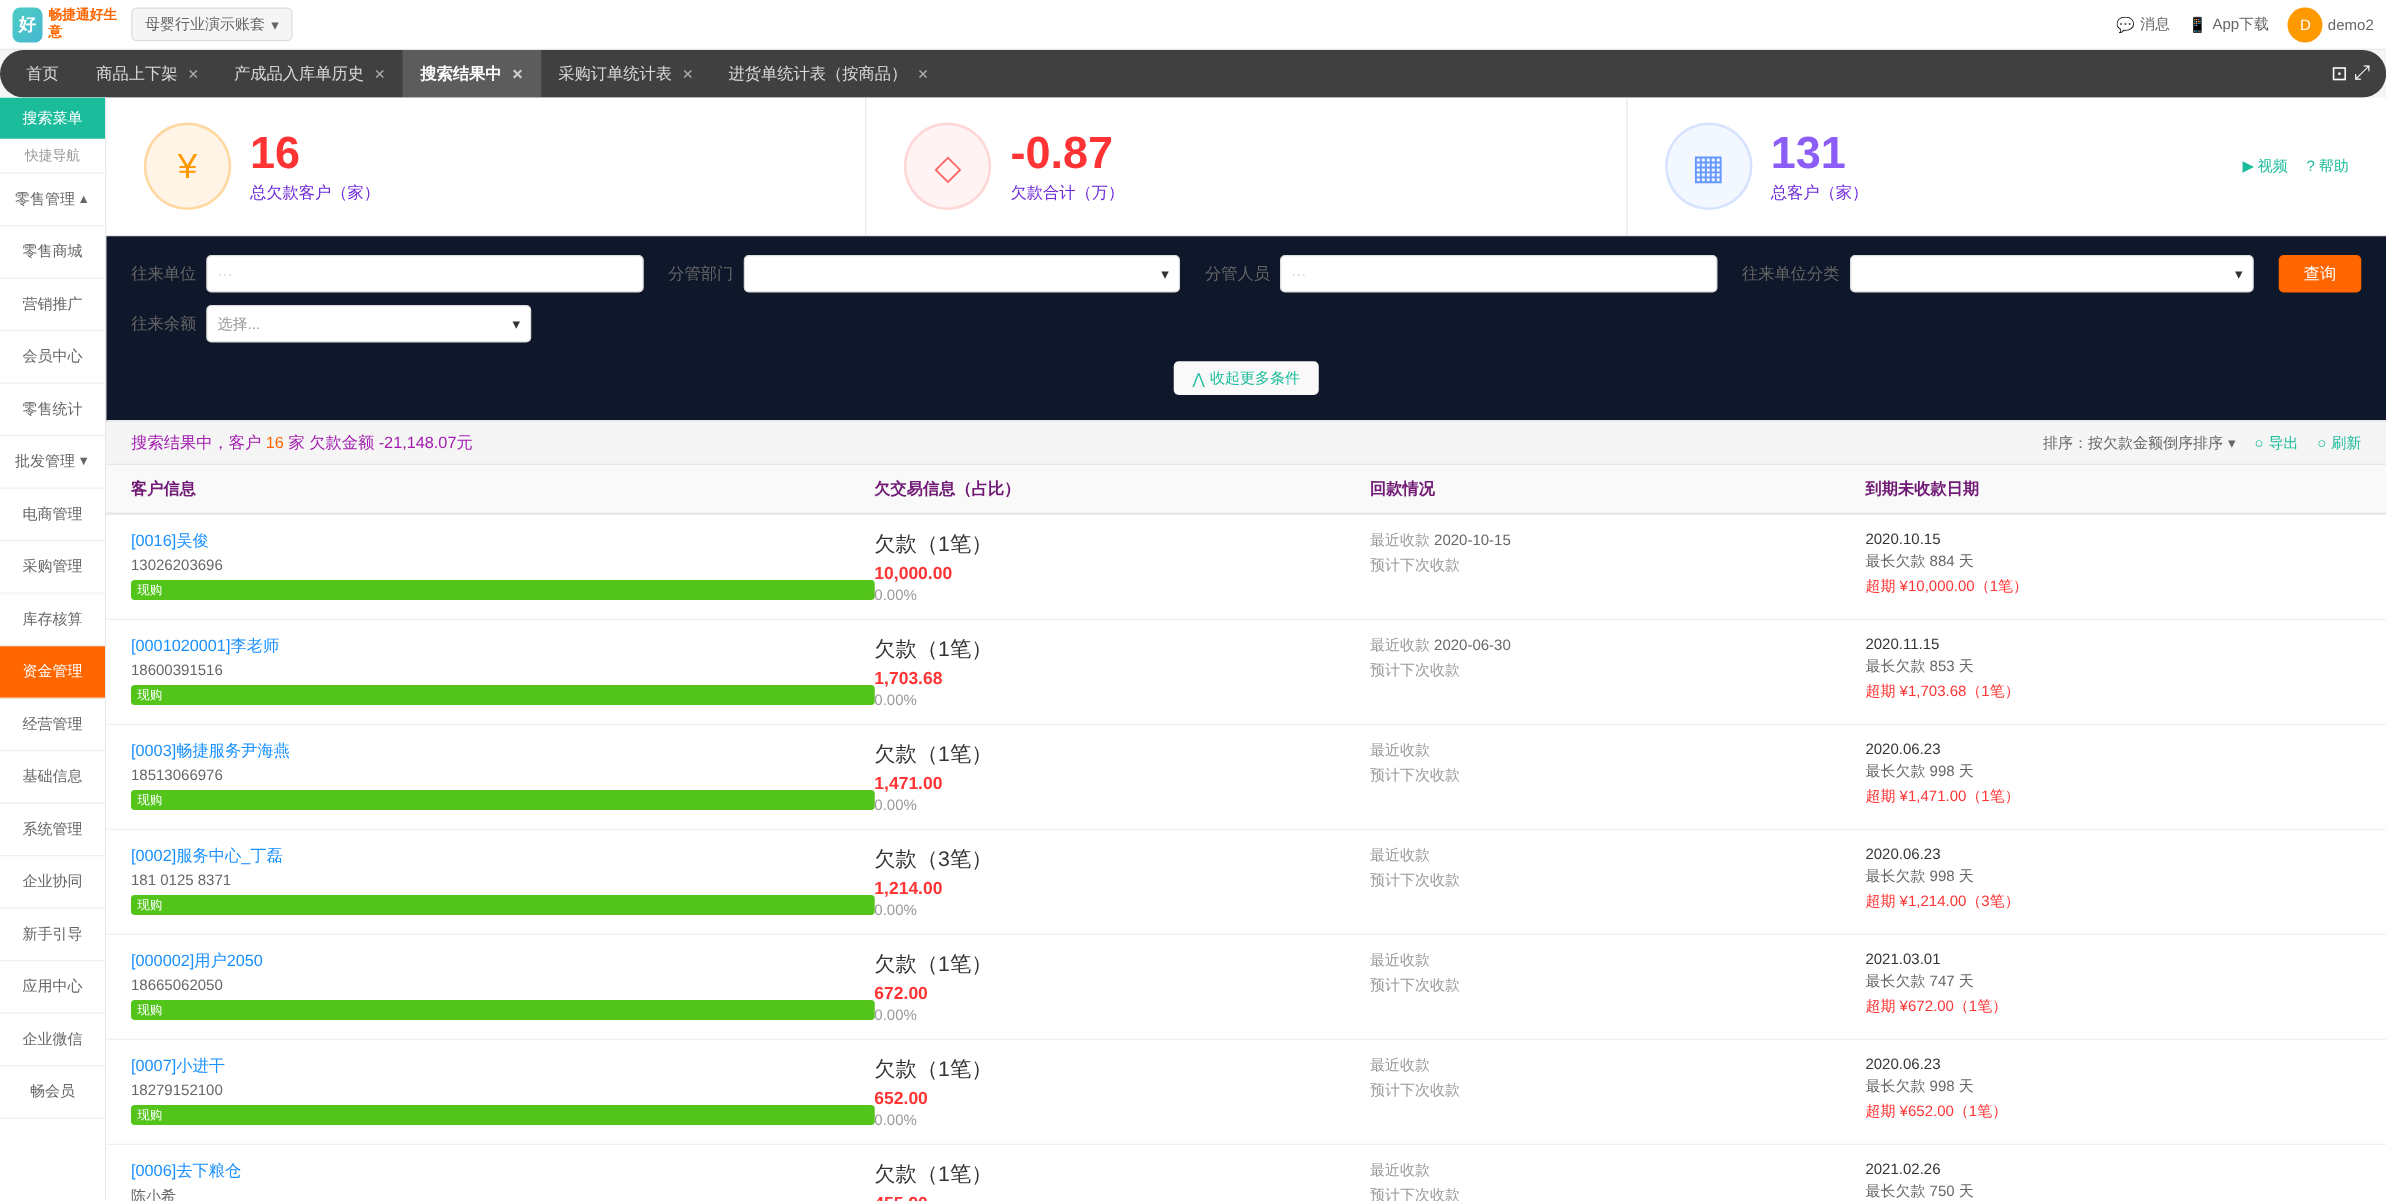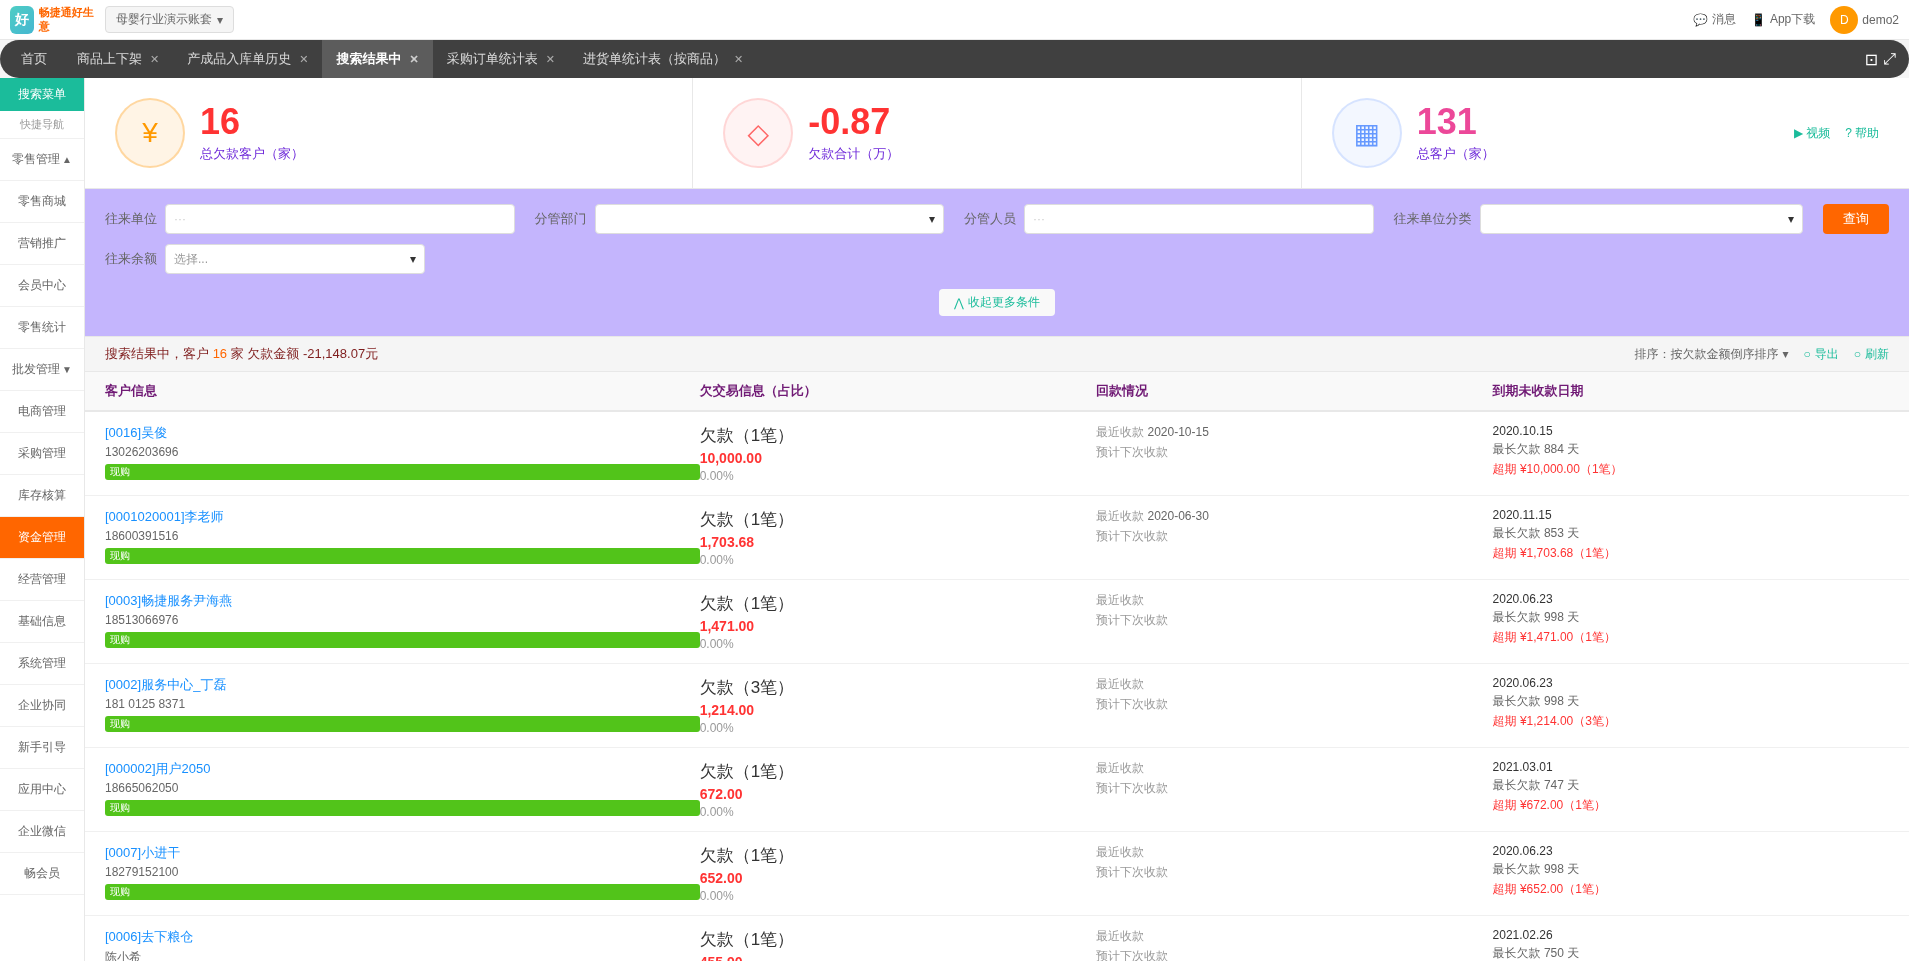--- a/index.html
+++ b/index.html
@@ -39,39 +39,39 @@
     
     .stats-header { display: flex; background: #fff; border-bottom: 1px solid #e8e8e8; }
     .stat-block { flex: 1; display: flex; align-items: center; padding: 20px 30px; gap: 15px; border-right: 1px solid #e8e8e8; }
     .stat-block:last-child { border-right: none; }
     .stat-icon-circle { width: 70px; height: 70px; border-radius: 50%; display: flex; align-items: center; justify-content: center; font-size: 28px; flex-shrink: 0; }
     .stat-icon-orange { background: rgba(255,150,0,0.1); color: #ff9900; border: 2px solid rgba(255,150,0,0.3); }
     .stat-icon-pink { background: rgba(255,100,100,0.08); color: #ff6666; border: 2px solid rgba(255,100,100,0.2); }
     .stat-icon-blue { background: rgba(100,150,255,0.08); color: #6699ff; border: 2px solid rgba(100,150,255,0.2); }
     .stat-value { font-size: 36px; font-weight: bold; color: #ff3333; line-height: 1; }
     .stat-value.negative { color: #ff3333; }
-    .stat-value.black { color: #ec4899; font-weight: 900; }
+    .stat-value.black { color: #8b5cf6; font-weight: 900; }
     .stat-label { font-size: 13px; color: #6d28d9; margin-top: 5px; }
     .stat-text-block { display: flex; flex-direction: column; }
     .stat-top-right { margin-left: auto; display: flex; gap: 15px; align-items: flex-start; }
     .stat-link { color: #1bbc9b; font-size: 12px; cursor: pointer; display: flex; align-items: center; gap: 3px; }
 
     
-    .filter-area { background: #c4b5fd; padding: 15px 20px; border-bottom: 1px solid #e8e8e8; }
+    .filter-area { background: #0f172a; padding: 15px 20px; border-bottom: 1px solid #e8e8e8; }
     .filter-row { display: flex; align-items: center; gap: 20px; margin-bottom: 10px; }
     .filter-group { display: flex; align-items: center; gap: 8px; flex: 1; }
     .filter-label { color: #666; font-size: 13px; white-space: nowrap; }
     .filter-input { flex: 1; border: 1px solid #ddd; border-radius: 4px; padding: 5px 8px; font-size: 12px; outline: none; color: #333; display: flex; align-items: center; justify-content: space-between; cursor: pointer; min-height: 30px; background: #fff; }
     .search-btn { background: #ff6600; color: white; border: none; border-radius: 4px; padding: 6px 20px; font-size: 13px; cursor: pointer; }
     .collapse-btn { display: flex; align-items: center; justify-content: center; gap: 4px; color: #1bbc9b; font-size: 12px; cursor: pointer; background: #f9f9f9; padding: 5px 15px; border-radius: 4px; margin: 5px auto; }
 
     
     .results-bar { display: flex; align-items: center; justify-content: space-between; background: #f5f5f5; padding: 8px 20px; border-bottom: 1px solid #e8e8e8; }
     .results-text { font-size: 13px; color: #333; }
-    .results-text span { color: #7f1d1d; }
+    .results-text span { color: #a21caf; }
     .results-actions { display: flex; gap: 15px; align-items: center; }
     .sort-select { display: flex; align-items: center; gap: 4px; color: #666; font-size: 12px; cursor: pointer; }
     .action-btn { display: flex; align-items: center; gap: 4px; color: #1bbc9b; font-size: 12px; cursor: pointer; }
 
     
     .table-area { background: #fff; flex: 1; overflow-y: auto; }
     .table-header { display: grid; grid-template-columns: 3fr 2fr 2fr 2fr; padding: 10px 20px; background: #f9f9f9; border-bottom: 2px solid #e8e8e8; }
     .table-col-header { font-size: 13px; color: #701a75; font-weight: bold; }
     .table-row { display: grid; grid-template-columns: 3fr 2fr 2fr 2fr; padding: 12px 20px; border-bottom: 1px solid #f0f0f0; align-items: start; }
     

